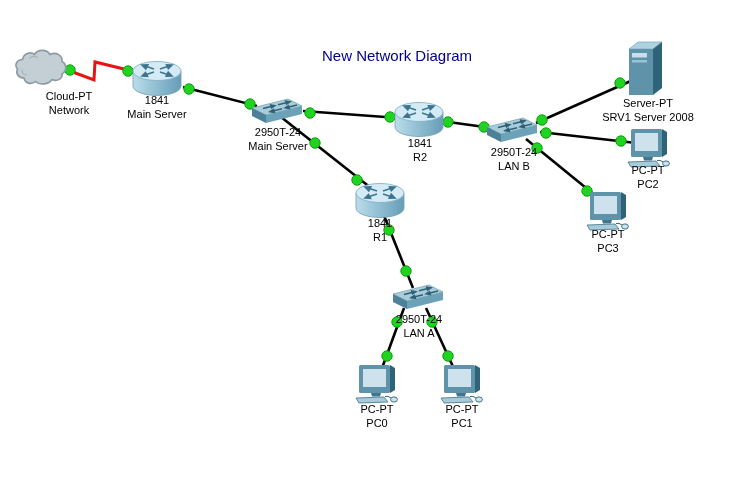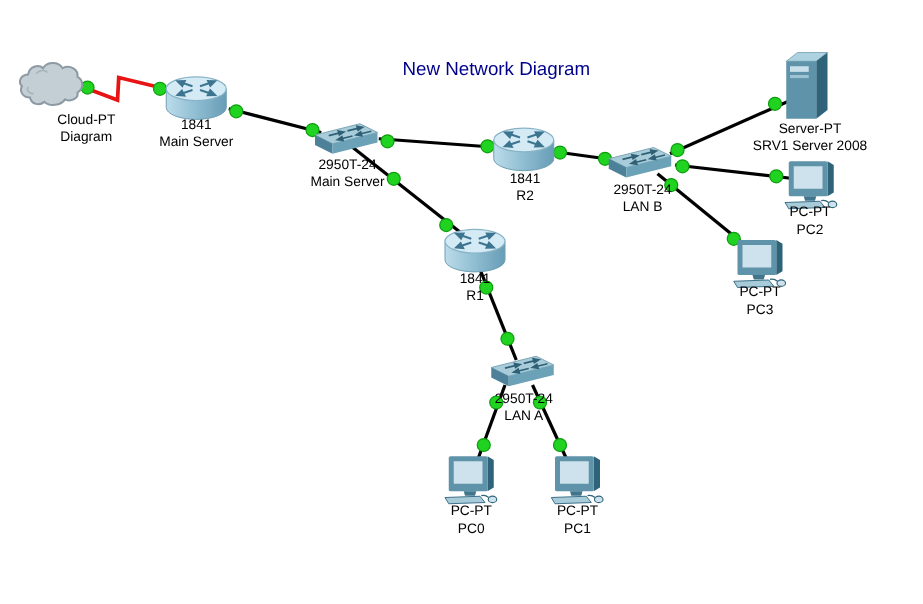--- a/index.html
+++ b/index.html
@@ -68,21 +68,21 @@
       <div class="device" style="left: 13px; top: 47px;">
     <span>
       <svg width="56" height="42" viewBox="0 0 56 42">
         <path d="M11,31 C5,31 2.5,26 4.5,22 C1,18 4,12.5 9.5,12.5 C10.5,6.5 17.5,4 21.5,7.5 C24.5,2 34,2 37,7.5 C43,4.5 50,8.5 49,14.5 C54,17 54,24 49,27 C50,31.5 44,35 39,32.5 C36,37.5 26.5,38.5 22.5,34.5 C18.5,38 12,36.5 11,31 Z" fill="#c3ced5" stroke="#8d9aa3" stroke-width="1.6"></path>
         <path d="M14,28 C10,28 8,25 9.5,22.5 M16,12 C18,9 23,8.5 25,11" fill="none" stroke="#a7b3ba" stroke-width="1.2"></path>
       </svg>
     </span>
   </div>
       <div class="dev-label" style="left: 41px; top: 89px; color: rgb(0, 0, 0); margin-left: 28px;">
         <div>Cloud-PT</div>
-        <div>Diagram</div>
+        <div>Network</div>
       </div>
       <div class="device" style="left: 132px; top: 60px;">
     <span>
       <svg width="50" height="37" viewBox="0 0 50 37">
         <defs>
           <linearGradient id="rtr-body" x1="0" y1="0" x2="1" y2="0">
             <stop offset="0" stop-color="#bcdcea"></stop>
                 <stop offset="0.5" stop-color="#8fbdd2"></stop>
                 <stop offset="1" stop-color="#679db6"></stop>
           </linearGradient>

